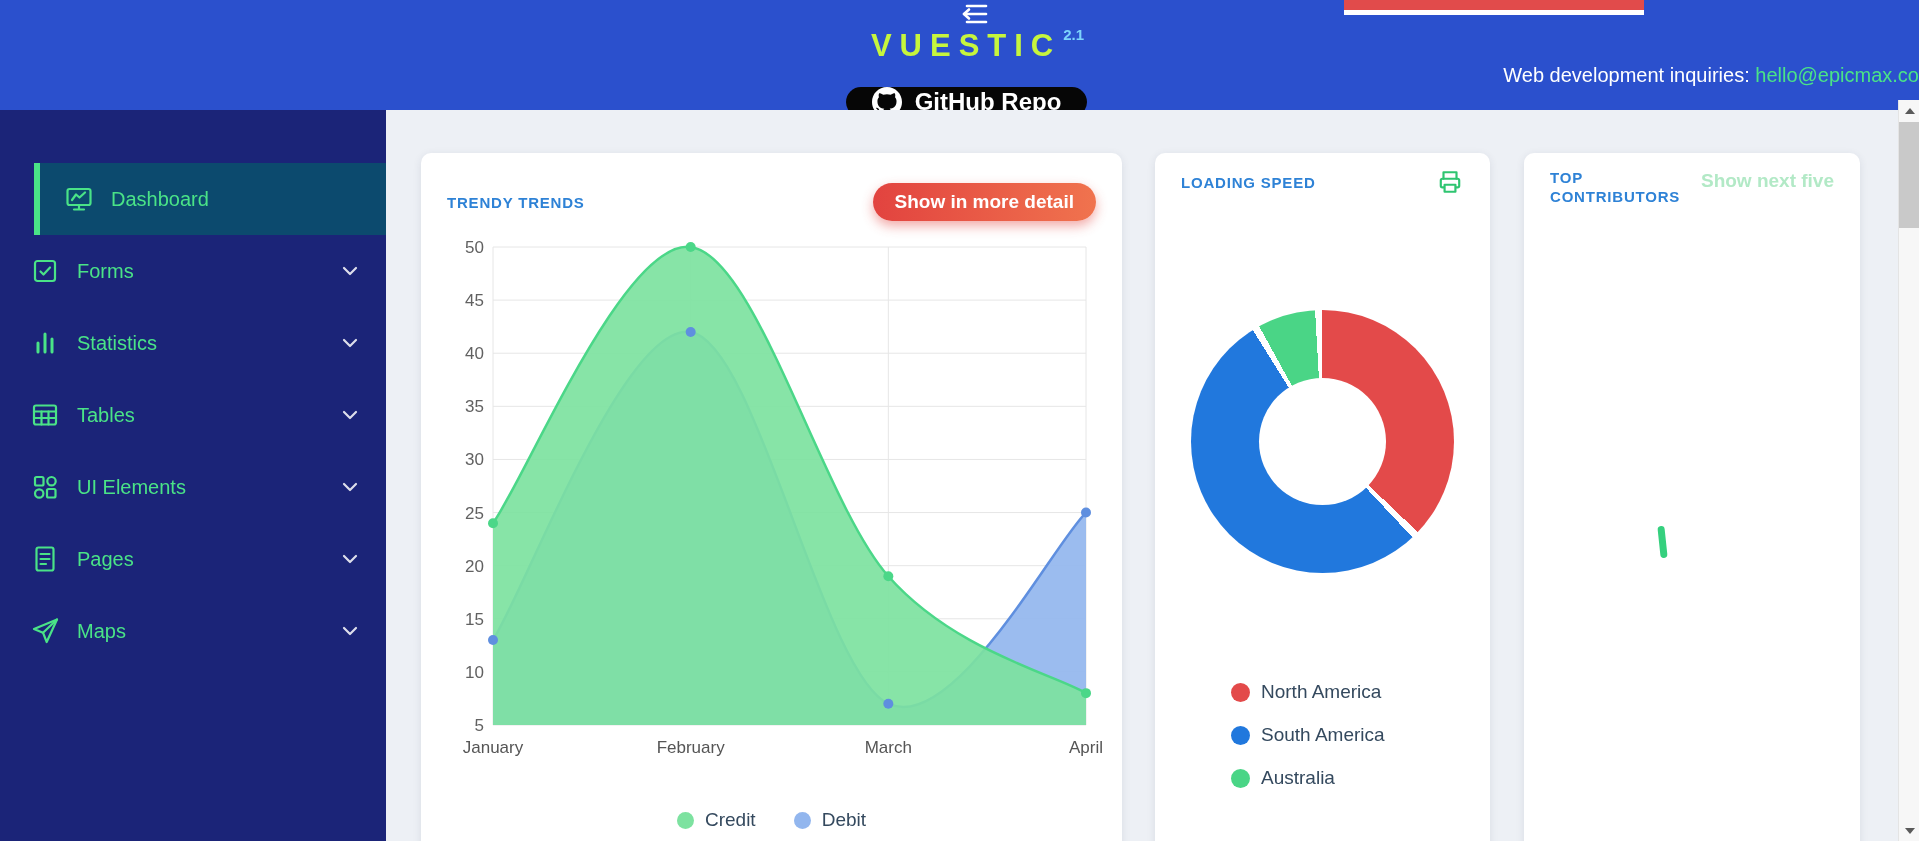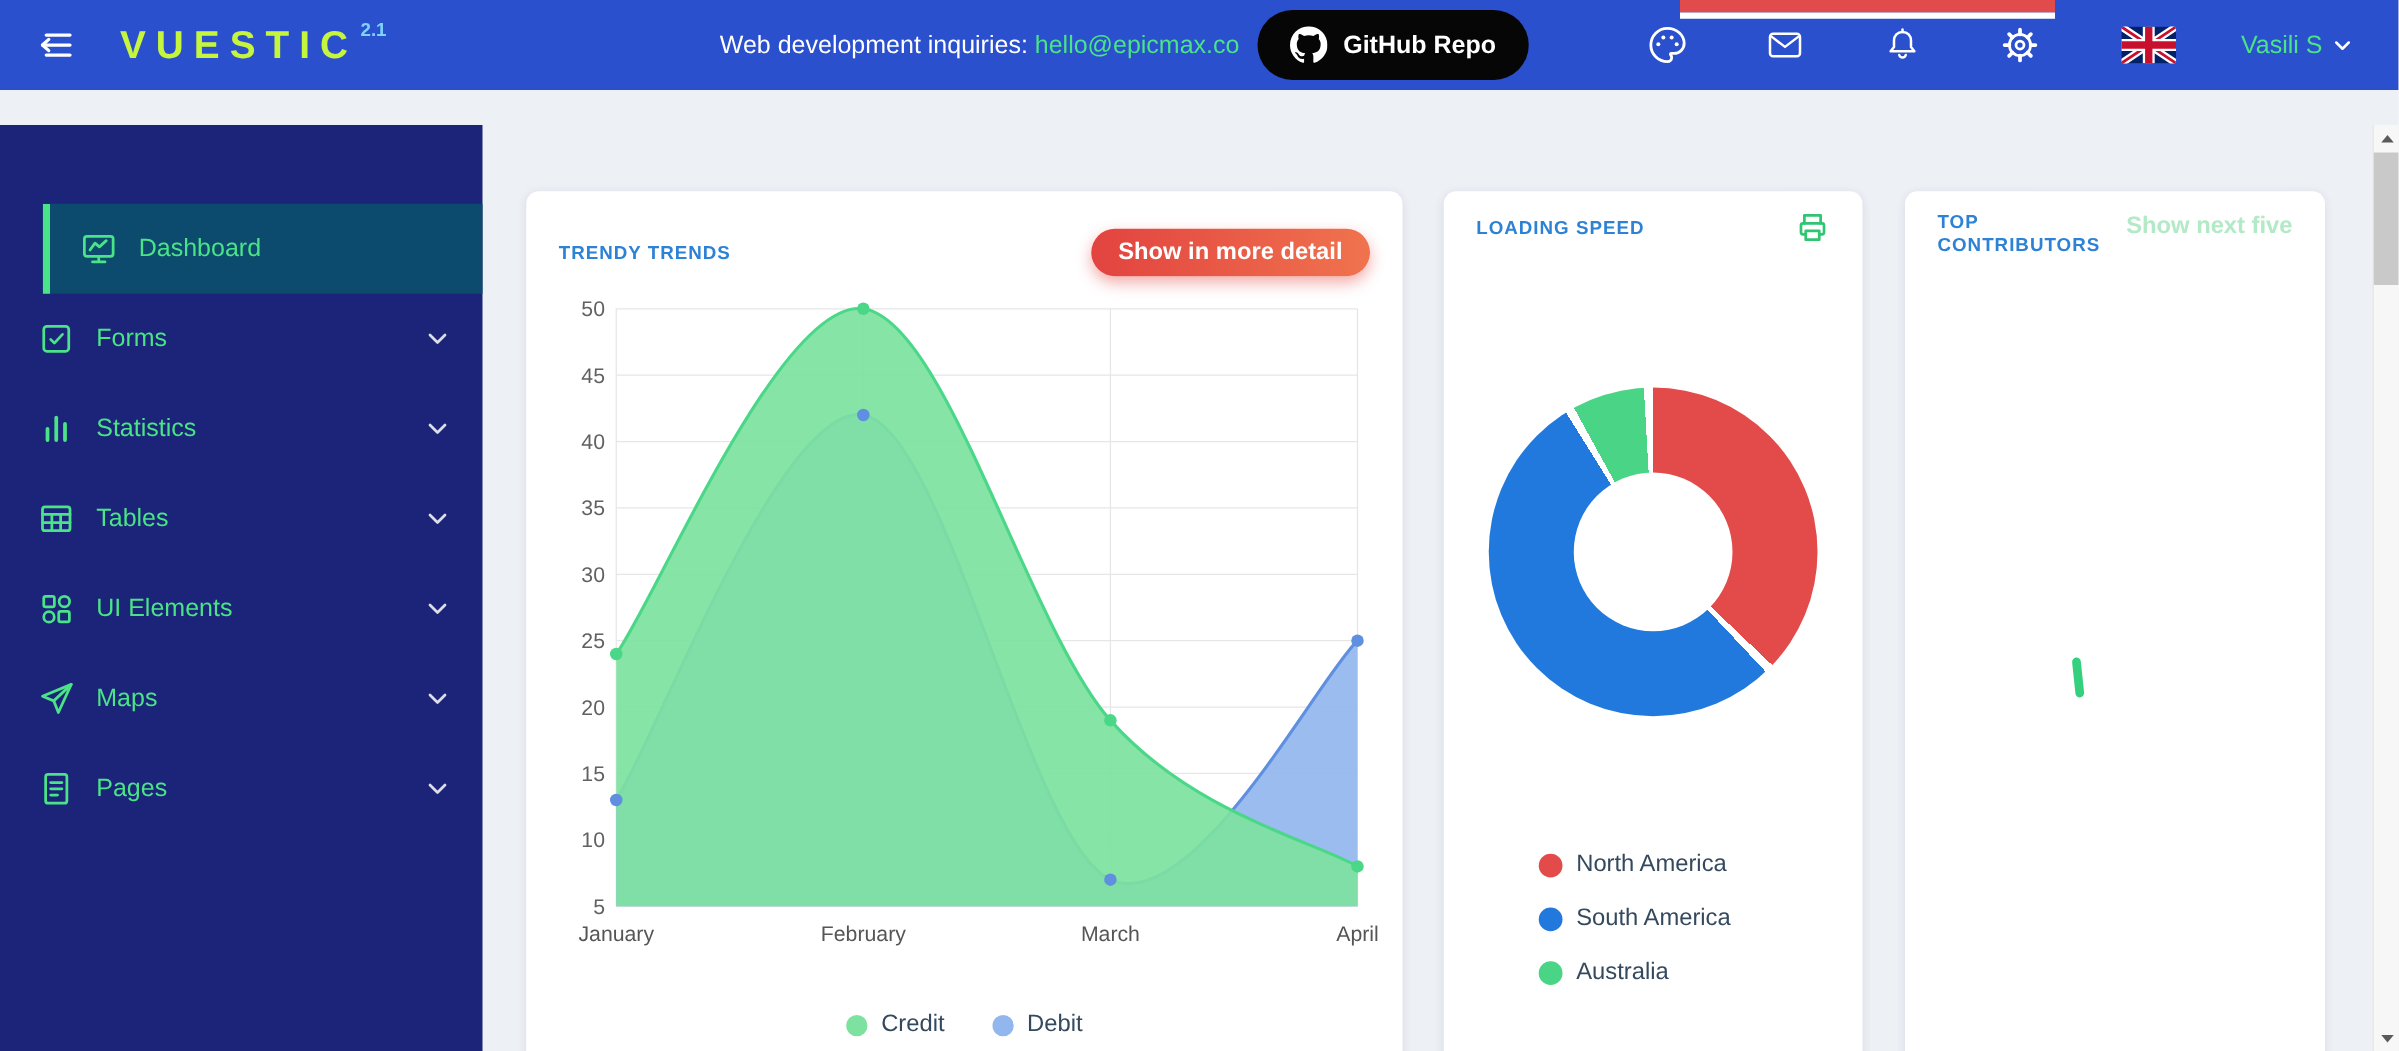--- a/index.html
+++ b/index.html
@@ -2,33 +2,33 @@
 <html><head>
 <meta charset="utf-8">
 <style>
   * { margin:0; padding:0; box-sizing:border-box; }
   html,body { width:1919px; height:841px; overflow:hidden; font-family:"Liberation Sans","DejaVu Sans",sans-serif; }
   button { border:none; background:none; font-family:inherit; cursor:pointer; }
 
   .app { position:relative; width:1919px; height:841px; overflow:hidden; background:#edf0f5; }
 
   
-  .navbar { position:absolute; top:0; left:0; width:100%; height:72px; background:#2b50cd;
-            display:flex; align-items:center; z-index:5; overflow:hidden; }
+  .navbar { position:absolute; top:0; left:0; width:100%; height:110px; background:#2b50cd;
+            display:flex; align-items:center; z-index:5; overflow:hidden;flex-direction:column; }
   .nav-dark { position:absolute; inset:0; background:#1e3cb1;
               clip-path:polygon(41% 0,100% 0,100% 100%,57% 100%); }
   .navbar > * { position:relative; z-index:1; }
   .menu-toggle { margin-left:24px; display:flex; align-items:center; }
   .logo { margin-left:36px; display:flex; align-items:flex-start; cursor:pointer; }
   .logo-text { color:#c6f53d; font-size:31px; font-weight:800; letter-spacing:8px; }
   .logo-ver { color:#7dd3fc; font-size:15px; font-weight:700; margin-left:2px; position:relative; top:-2px; }
   .inquiries { margin-left:auto; font-size:20px; color:#ffffff; white-space:nowrap; }
   .email { color:#4ae387; text-decoration:none; cursor:pointer; }
   .github-btn { margin-left:14px; height:56px; border-radius:28px; background:#060606; color:#fff;
-                font-size:20px; font-weight:700; display:flex; align-items:center; gap:13px; padding:0 26px; }
+                font-size:24px; font-weight:700; display:flex; align-items:center; gap:13px; padding:0 26px; }
   .nav-icons { display:flex; gap:60px; margin-left:94px; align-items:center; }
   .nav-icon-btn { width:34px; height:34px; display:flex; align-items:center; justify-content:center; }
   .flag { margin-left:64px; width:44px; height:30px; border-radius:3px; overflow:hidden; flex:none; cursor:pointer; }
   .profile { margin-left:52px; margin-right:38px; display:flex; align-items:center; gap:9px;
              color:#4ae387; font-size:20px; cursor:pointer; white-space:nowrap; }
   .toast-red { position:absolute; left:1344px; top:0; width:300px; height:10px; background:#e14b4b; z-index:3; }
   .toast-white { position:absolute; left:1344px; top:10px; width:300px; height:5px; background:#ffffff; z-index:3; }
 
   
   .sidebar { position:absolute; top:100px; left:0; bottom:0; width:386px; background:#1b2478; padding-top:63px; z-index:4; }
@@ -265,42 +265,42 @@
       <span class="side-chevron">
         <svg width="16" height="10" viewBox="0 0 16 10" fill="none" stroke="#ffffff" stroke-opacity="0.85" stroke-width="2.2" stroke-linecap="round" stroke-linejoin="round">
             <polyline points="2,2 8,8 14,2"></polyline>
           </svg>
       </span>
     </div>
 
     <div class="side-item">
       <span class="side-icon">
         <svg width="30" height="30" viewBox="0 0 30 30" fill="none" stroke="#4ae387" stroke-width="2.2" stroke-linecap="round" stroke-linejoin="round">
-          <path d="M27 3.5 L4 13 l9 3.7 L16.7 26 z"></path>
-          <line x1="13" y1="16.7" x2="27" y2="3.5"></line>
-        </svg>
-      </span>
-      <span class="side-label">Maps</span>
-      <span class="side-chevron">
-        <svg width="16" height="10" viewBox="0 0 16 10" fill="none" stroke="#ffffff" stroke-opacity="0.85" stroke-width="2.2" stroke-linecap="round" stroke-linejoin="round">
-            <polyline points="2,2 8,8 14,2"></polyline>
-          </svg>
-      </span>
-    </div>
-
-    <div class="side-item">
-      <span class="side-icon">
-        <svg width="30" height="30" viewBox="0 0 30 30" fill="none" stroke="#4ae387" stroke-width="2.2" stroke-linecap="round" stroke-linejoin="round">
           <rect x="6.5" y="3.5" width="17" height="23" rx="2"></rect>
           <line x1="10.5" y1="10" x2="19.5" y2="10"></line>
           <line x1="10.5" y1="15" x2="19.5" y2="15"></line>
           <line x1="10.5" y1="20" x2="16" y2="20"></line>
         </svg>
       </span>
       <span class="side-label">Pages</span>
+      <span class="side-chevron">
+        <svg width="16" height="10" viewBox="0 0 16 10" fill="none" stroke="#ffffff" stroke-opacity="0.85" stroke-width="2.2" stroke-linecap="round" stroke-linejoin="round">
+            <polyline points="2,2 8,8 14,2"></polyline>
+          </svg>
+      </span>
+    </div>
+
+    <div class="side-item">
+      <span class="side-icon">
+        <svg width="30" height="30" viewBox="0 0 30 30" fill="none" stroke="#4ae387" stroke-width="2.2" stroke-linecap="round" stroke-linejoin="round">
+          <path d="M27 3.5 L4 13 l9 3.7 L16.7 26 z"></path>
+          <line x1="13" y1="16.7" x2="27" y2="3.5"></line>
+        </svg>
+      </span>
+      <span class="side-label">Maps</span>
       <span class="side-chevron">
         <svg width="16" height="10" viewBox="0 0 16 10" fill="none" stroke="#ffffff" stroke-opacity="0.85" stroke-width="2.2" stroke-linecap="round" stroke-linejoin="round">
             <polyline points="2,2 8,8 14,2"></polyline>
           </svg>
       </span>
     </div>
   </nav>
 
   <main class="main">
 

